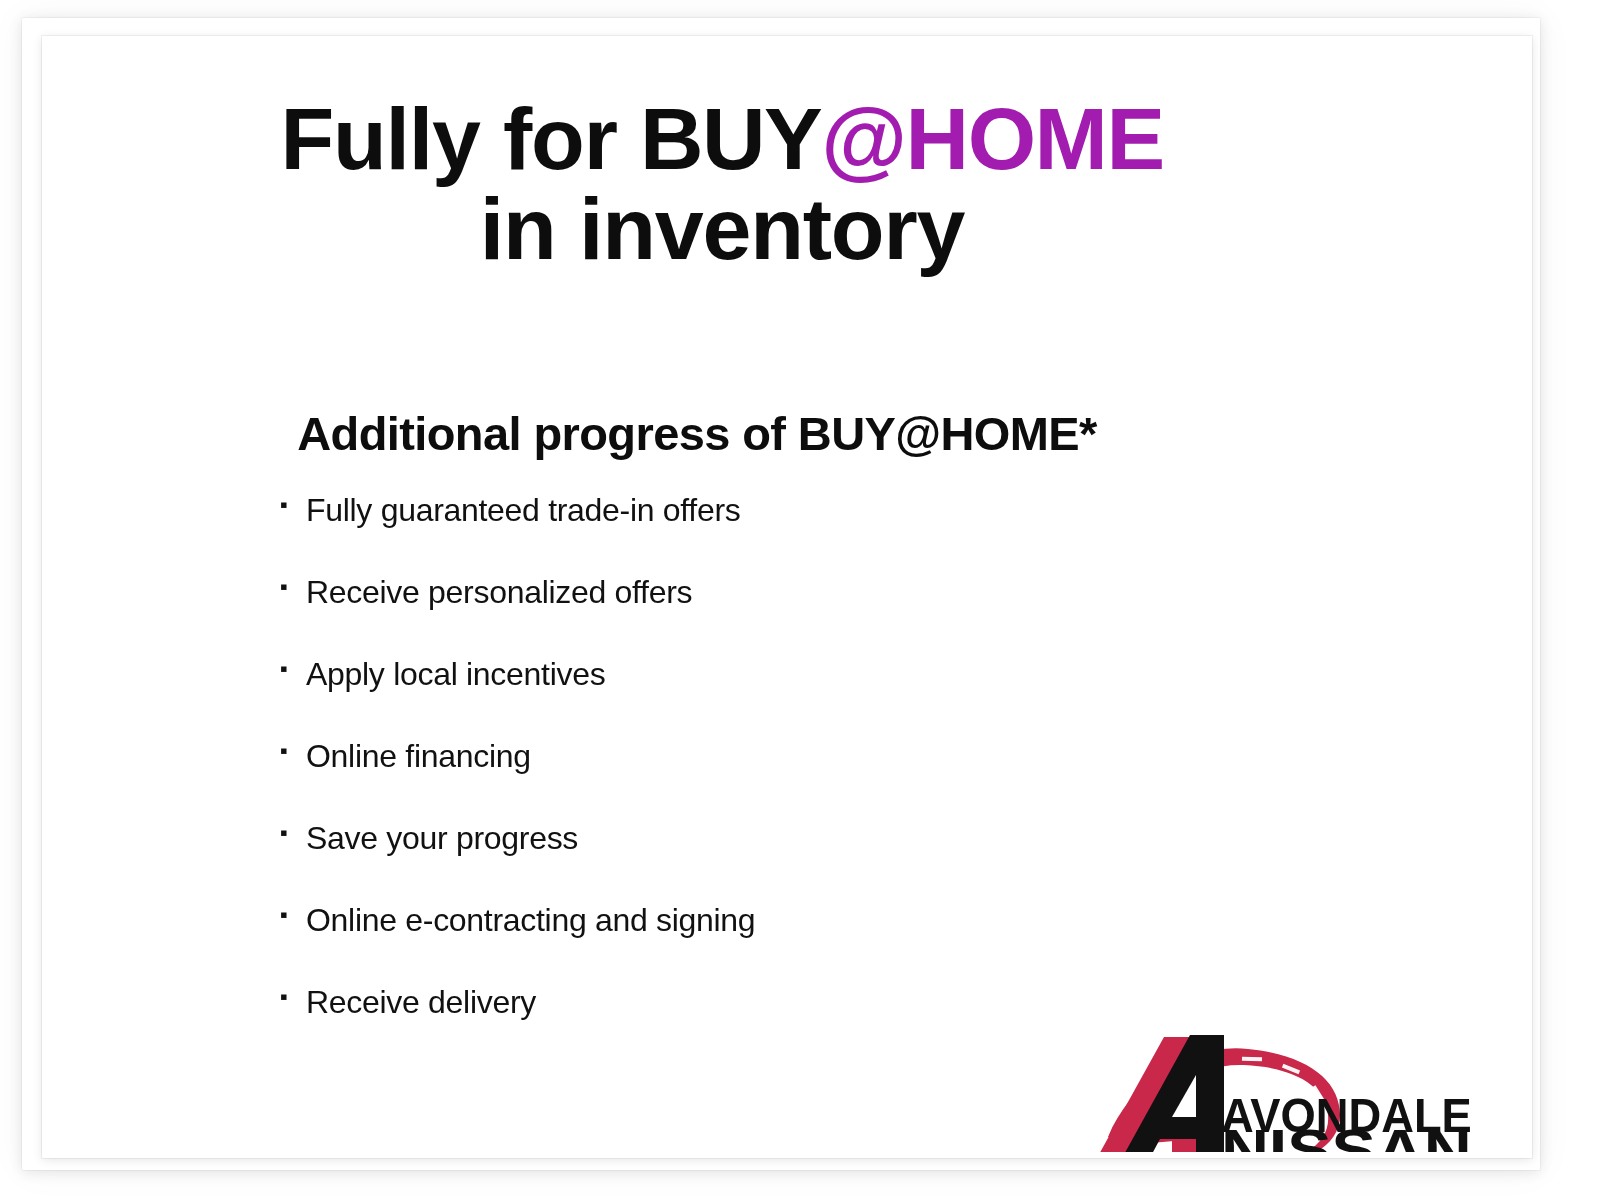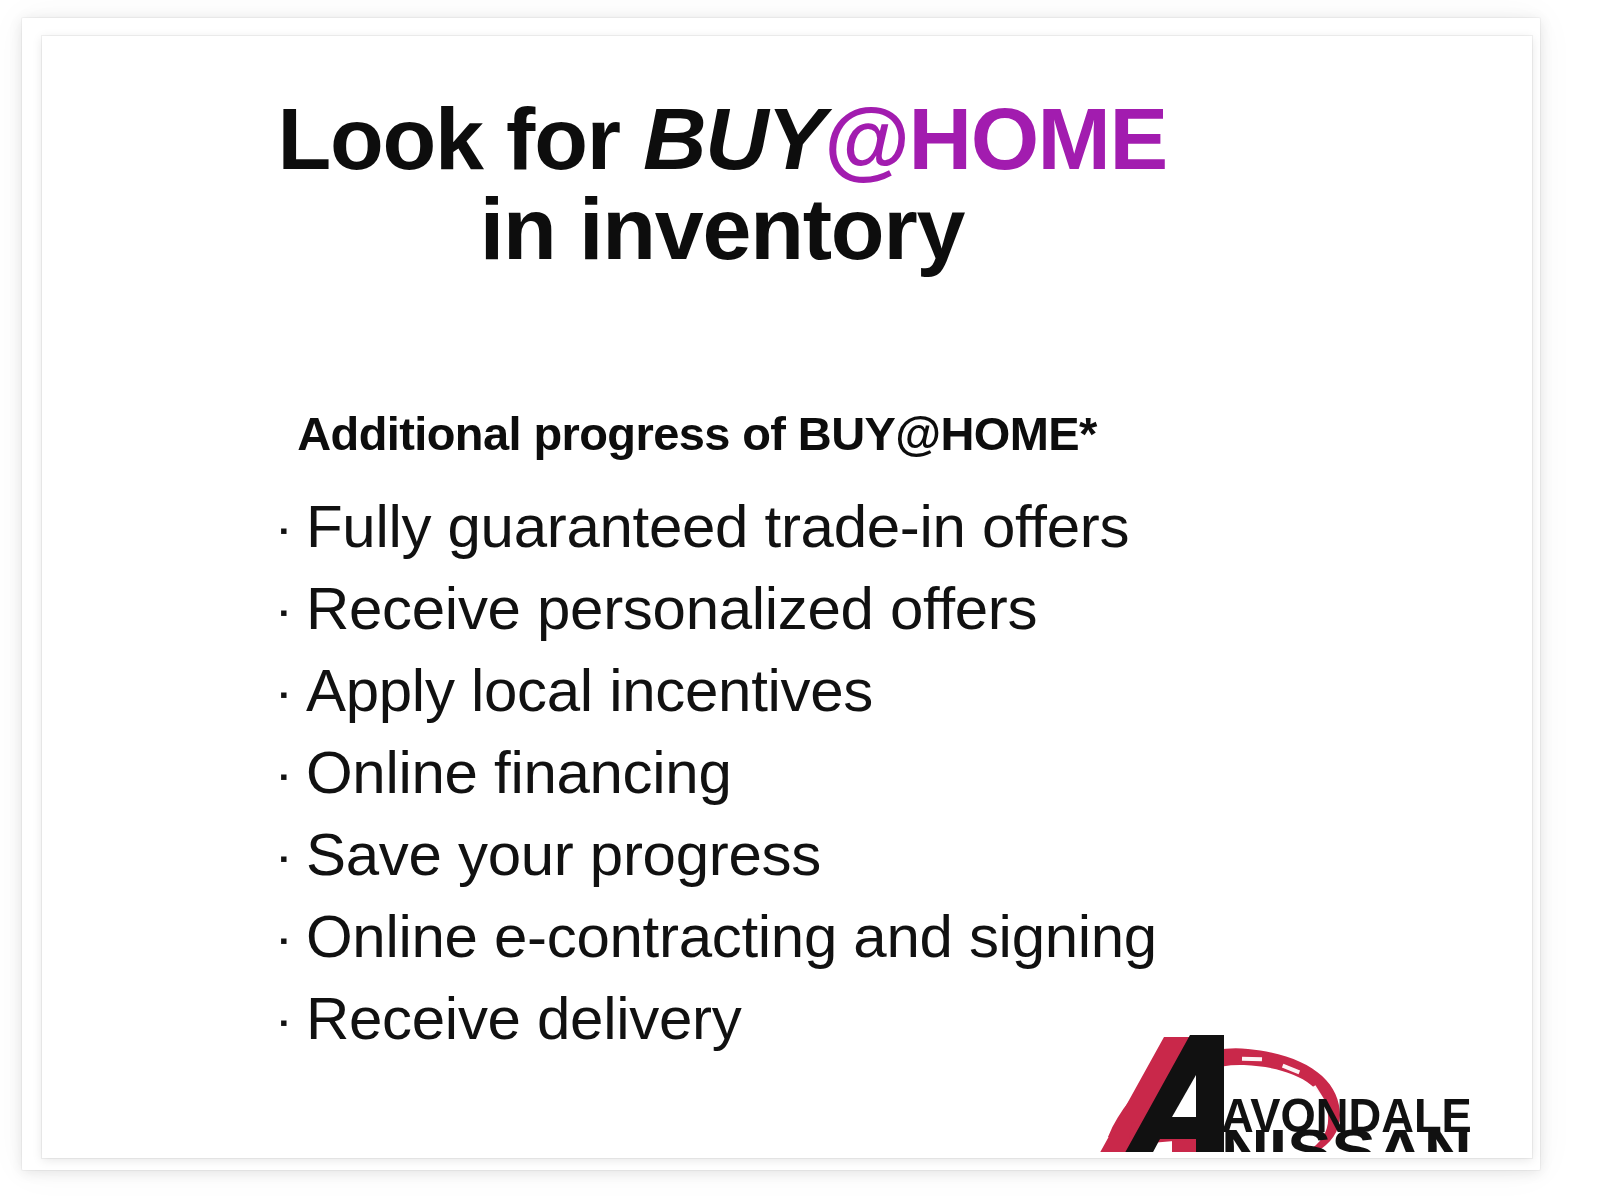--- a/index.html
+++ b/index.html
@@ -73,21 +73,21 @@
     color: #0d0d0d;
   }
   .headline-line {
     display: block;
     white-space: nowrap;
   }
   .hl-1 { font-size: 88px; font-weight: 700; letter-spacing: -1.2px; }
   .hl-2 { font-size: 88px; font-weight: 700; letter-spacing: -1.2px; }
 
   .hl-light { font-weight: 700; }
-  .hl-strong { font-weight: 900; letter-spacing: -1.5px; font-style: italic; }
+  .hl-strong { font-weight: 900; letter-spacing: -1.5px; }
   .hl-accent { font-weight: 900; letter-spacing: -1.5px; }
 
   
   .subheading {
     position: absolute;
     left: 0;
     top: 362px;
     width: 1290px;
     text-align: center;
     font-size: 47px;
@@ -115,21 +115,21 @@
   .benefit-bullet {
     width: 26px;
     flex: 0 0 26px;
     font-size: 22px;
     line-height: 1;
     color: #111111;
     transform: translateY(-9px);
     text-align: left;
   }
   .benefit-text {
-    font-size: 60px;
+    font-size: 32px;
     font-weight: 400;
     letter-spacing: -0.3px;
     white-space: nowrap;
     color: #111111;
   }
 
   
   .logo {
     position: absolute;
     left: 1020px;
@@ -143,21 +143,21 @@
 <body>
 
 <div class="page">
 
   <div class="frame-outer"></div>
   <div class="frame-inner"></div>
 
   <div class="slide">
 
     <div class="headline">
-      <span class="headline-line hl-1"><span class="hl-light">Look for </span><span class="hl-strong">BUY</span><span class="hl-accent" style="color: #a21caf;">@HOME</span></span>
+      <span class="headline-line hl-1"><span class="hl-light">Fully for </span><span class="hl-strong">BUY</span><span class="hl-accent" style="color: #a21caf;">@HOME</span></span>
       <span class="headline-line hl-2">in inventory</span>
     </div>
 
     <div class="subheading">Additional progress of BUY@HOME*</div>
 
     <ul class="benefits">
       <li class="benefit-row">
         <span class="benefit-bullet">▪</span>
         <span class="benefit-text">Fully guaranteed trade-in offers</span>
       </li>

